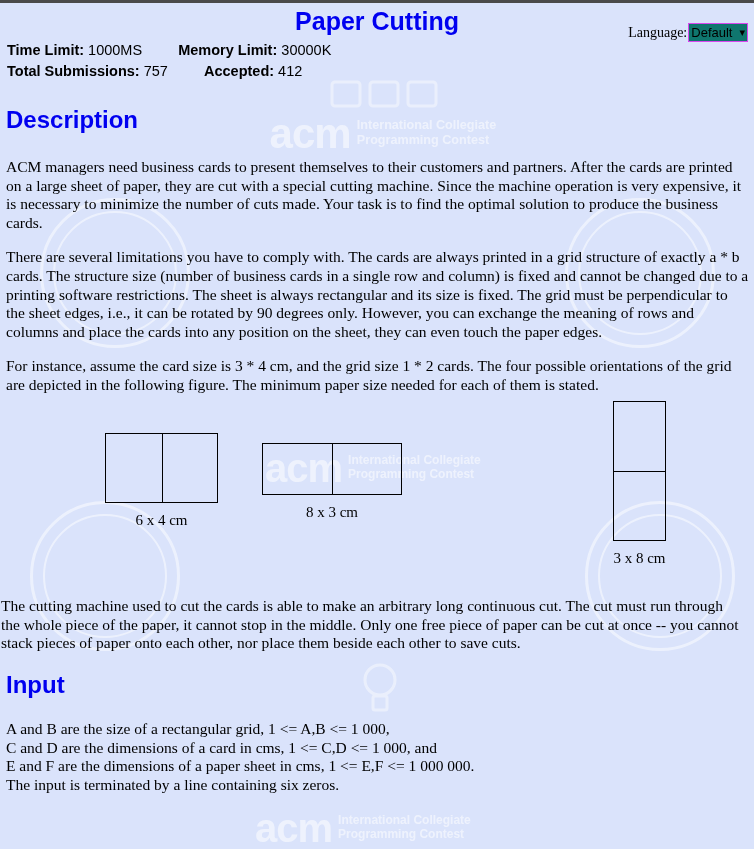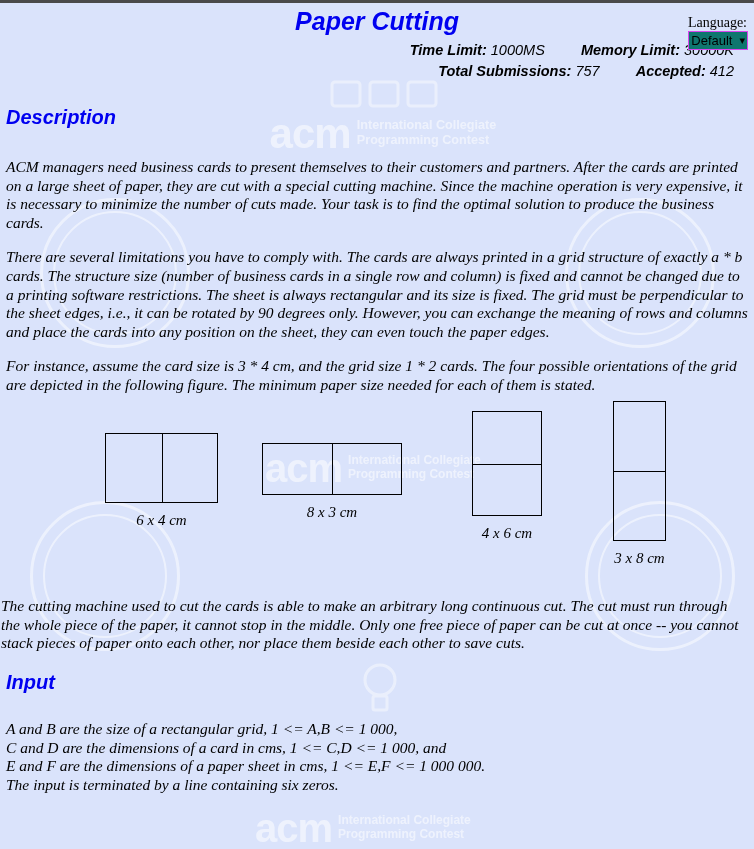--- a/index.html
+++ b/index.html
@@ -75,35 +75,33 @@
   }
   .wm-bulb {
     position: absolute;
     opacity: 0.45;
   }
 
   
   #content {
     position: relative;
     z-index: 2;
-    padding: 0 20px;
-    font-style: italic;
+    padding: 0 7px;
   }
 
   
   .lang-bar {
     position: absolute;
-    top: 12px;
+    top: 20px;
     right: 6px;
     font-family: "Liberation Serif", serif;
     font-size: 14px;
     display: flex;
-    align-items: flex-end;
+    align-items: center;
     z-index: 5;
-    flex-direction: column;
   }
   .lang-label { margin-right: 1px; }
   .lang-select {
     font-family: "Liberation Sans", sans-serif;
     font-size: 13px;
     background: #0f766e;
     border: 1px solid #d946ef;
     padding: 0 2px;
     height: 19px;
     line-height: 17px;
@@ -120,35 +118,35 @@
     margin: 0;
     padding-top: 4px;
     text-align: center;
     font-family: "Liberation Sans", sans-serif;
     font-size: 25px;
     font-weight: bold;
     color: #0000f0;
     letter-spacing: 0px;
   }
   .stats {
-    text-align: right;
+    text-align: left;
     font-family: "Liberation Sans", sans-serif;
     font-size: 14.5px;
     line-height: 21px;
     color: #000;
     margin-top: 4px;
   }
   .stats .row { white-space: nowrap; }
   .stats b { font-weight: bold; }
   .stats .gap { display: inline-block; width: 28px; }
 
   
   h2.section {
     font-family: "Liberation Sans", sans-serif;
-    font-size: 20px;
+    font-size: 24px;
     font-weight: bold;
     color: #0000f0;
     margin: 0;
     padding: 0;
   }
   #desc-heading { position: absolute; left: 6px; top: 103px; }
   #input-heading { position: absolute; left: 6px; top: 668px; }
 
   p.body {
     font-family: "Liberation Serif", serif;
@@ -296,26 +294,20 @@
         <div class="fig-caption">6 x 4 cm</div>
       </div>
 
       <div class="fig-item" style="left:262px; top:50px;">
         <div class="fig-box" style="width:140px; height:52px;">
           <div class="divider-v"></div>
         </div>
         <div class="fig-caption">8 x 3 cm</div>
       </div>
 
-      <div class="fig-item" style="left:472px; top:18px;">
-        <div class="fig-box" style="width:70px; height:105px;">
-          <div class="divider-h"></div>
-        </div>
-        <div class="fig-caption">4 x 6 cm</div>
-      </div>
 
       <div class="fig-item" style="left:613px; top:8px;">
         <div class="fig-box" style="width:53px; height:140px;">
           <div class="divider-h"></div>
         </div>
         <div class="fig-caption">3 x 8 cm</div>
       </div>
 
     </div>
 

